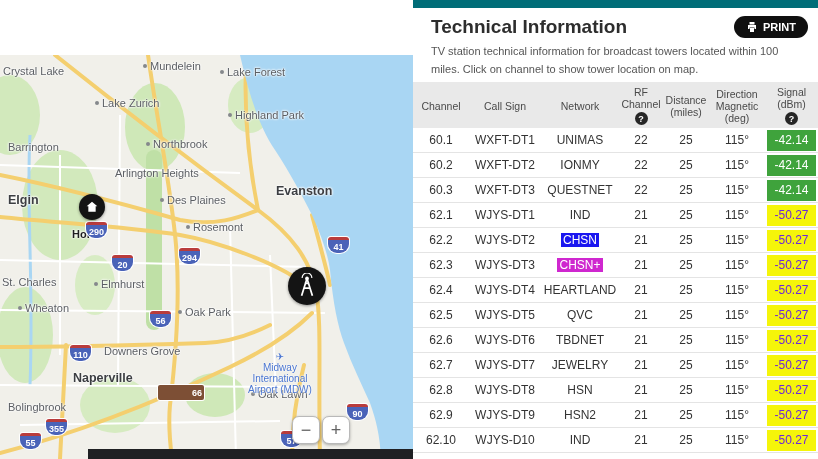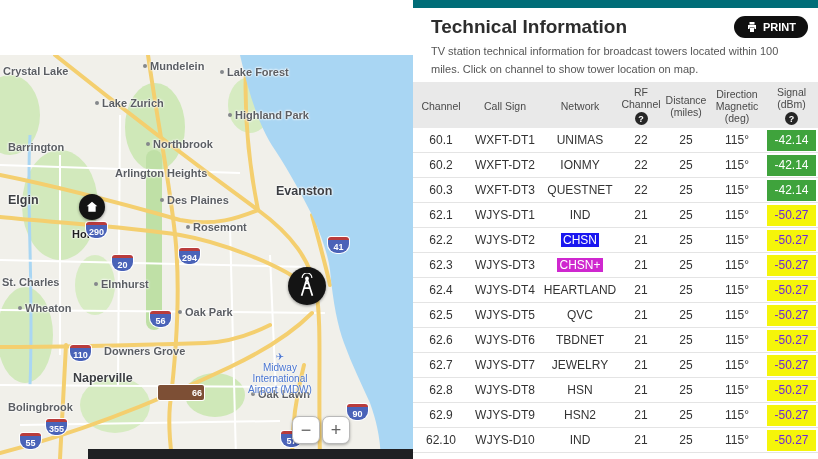--- a/index.html
+++ b/index.html
@@ -3,21 +3,21 @@
 <meta charset="utf-8">
 <style>
   html,body{margin:0;padding:0;}
   body{width:818px;height:459px;overflow:hidden;position:relative;background:#fff;
        font-family:"Liberation Sans",sans-serif;}
 
   
   .map{position:absolute;left:0;top:55px;width:413px;height:404px;overflow:hidden;background:var(--water,#a9d6f3);}
   .map svg.map-canvas{position:absolute;left:0;top:0;}
   .map-label{position:absolute;color:#5b5e63;font-size:11px;white-space:nowrap;
-             text-shadow:0 0 2px #fff,0 0 2px #fff,0 0 3px #fff;z-index:3;font-weight:bold;}
+             text-shadow:0 0 2px #fff,0 0 2px #fff,0 0 3px #fff;z-index:3;}
   .map-label.big{font-size:12.5px;font-weight:bold;color:#3c3e42;}
   .map-label.home-label{font-size:11px;font-weight:bold;color:#1d1d1f;}
   .map-label .dot{display:inline-block;width:4px;height:4px;border-radius:50%;
                   background:#85888c;margin-right:3px;vertical-align:2px;}
   .airport{position:absolute;color:#4a75d0;font-size:10px;line-height:11px;z-index:3;text-align:center;
            text-shadow:0 0 2px #fff,0 0 2px #fff;}
   .airport .plane-ic{font-size:10px;color:#4a75d0;display:block;}
   .shield{position:absolute;min-width:21px;height:16px;padding:0 2px;box-sizing:border-box;
           background:var(--shield-blue,#4a63b8);border-top:3px solid var(--shield-red,#b93c3c);
           border-radius:3px 3px 9px 9px;color:#fff;font-size:9px;font-weight:bold;

